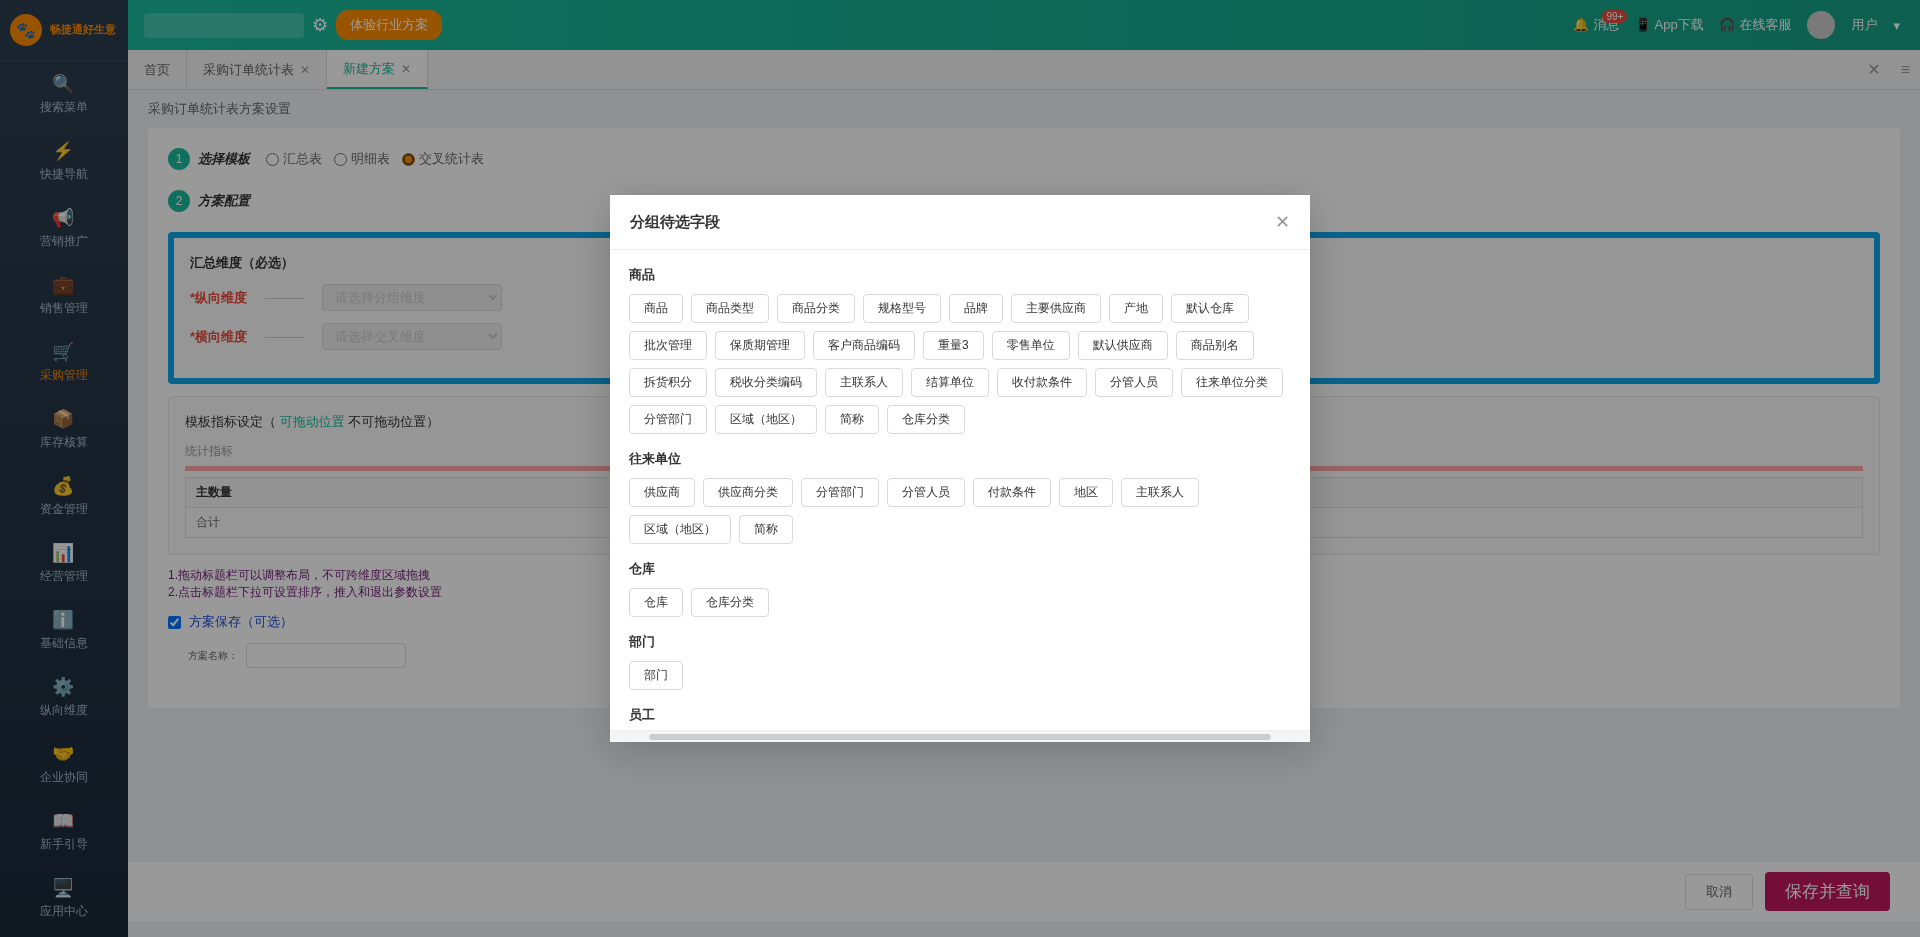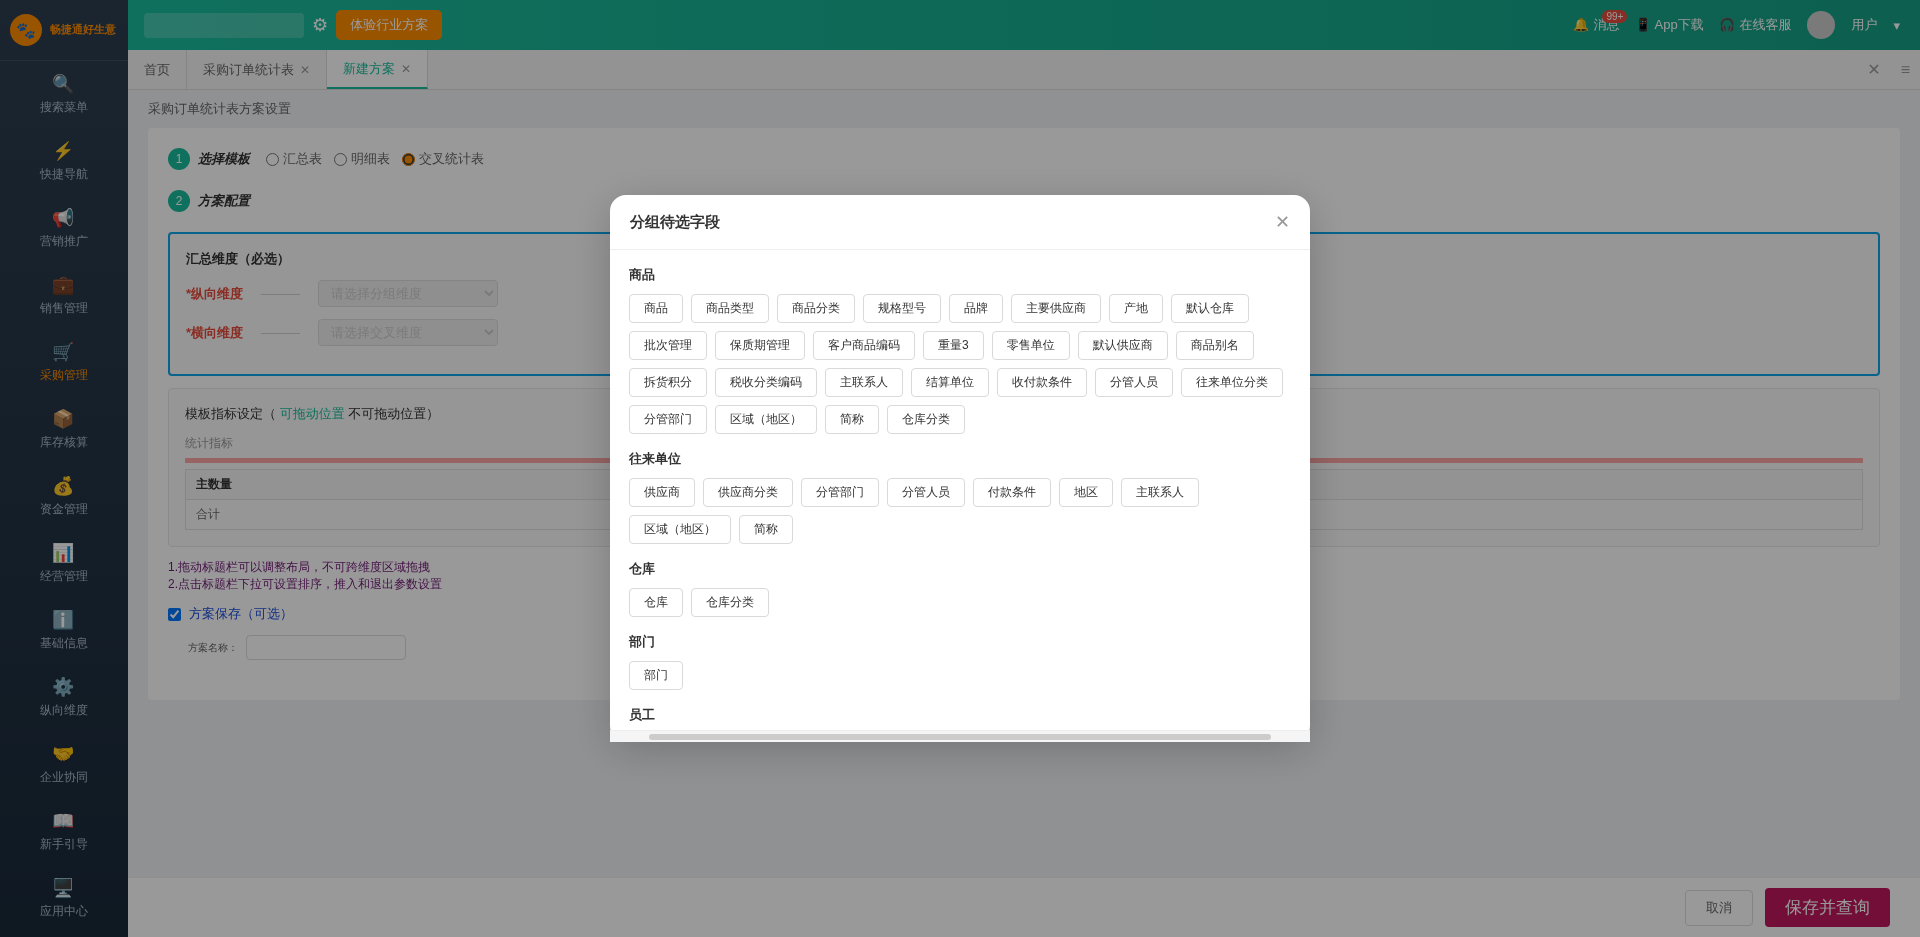--- a/index.html
+++ b/index.html
@@ -20,21 +20,21 @@
     .sidebar-item.active { color: #ff8c00; }
     .sidebar-item-icon { font-size: 18px; }
 
     
     .header {
       position: fixed; left: 128px; top: 0; right: 0; height: 50px; background: linear-gradient(90deg, #1abc9c 0%, #16a085 100%); display: flex; align-items: center; z-index: 9;
     }
     .header-left { display: flex; align-items: center; padding: 0 16px; gap: 8px; flex: 1; }
     .header-input { background: rgba(255,255,255,0.2); border: none; border-radius: 4px; padding: 5px 10px; color: white; font-size: 13px; width: 160px; }
     .header-input::placeholder { color: rgba(255,255,255,0.7); }
-    .header-btn { background: #ff8c00; color: white; border: none; border-radius: 5px; padding: 6px 14px; cursor: pointer; font-size: 13px; }
+    .header-btn { background: #ff8c00; color: white; border: none; border-radius: 12px; padding: 6px 14px; cursor: pointer; font-size: 13px; }
     .header-gear { color: white; font-size: 18px; cursor: pointer; }
     .header-right { display: flex; align-items: center; gap: 16px; padding: 0 20px; color: white; font-size: 13px; }
     .header-notice { position: relative; cursor: pointer; }
     .header-badge { position: absolute; top: -6px; right: -8px; background: #e74c3c; color: white; border-radius: 10px; font-size: 10px; padding: 1px 4px; }
     .header-avatar { width: 28px; height: 28px; background: #ccc; border-radius: 50%; }
 
     
     .tabs {
       position: fixed; left: 128px; top: 50px; right: 0; height: 40px; background: #f5f5f5; display: flex; align-items: center; border-bottom: 1px solid #ddd; z-index: 8;
     }
@@ -59,31 +59,31 @@
     .radio-group { display: flex; gap: 12px; align-items: center; }
     .radio-item { display: flex; align-items: center; gap: 4px; font-size: 13px; color: #666; cursor: pointer; }
     .radio-item input { accent-color: #ff8c00; }
 
     
     .section { margin-bottom: 20px; }
     .section-row { display: flex; align-items: center; gap: 12px; margin-bottom: 12px; }
 
     
     .bottom-bar {
-      position: fixed; left: 128px; right: 0; bottom: 0; height: 60px; background: white; border-top: 1px solid #eee; display: flex; align-items: center; justify-content: flex-end; padding: 0 30px; gap: 12px; z-index: 7;
+      position: fixed; left: 128px; right: 0; bottom: 16px; height: 60px; background: white; border-top: 1px solid #eee; display: flex; align-items: center; justify-content: flex-end; padding: 0 30px; gap: 12px; z-index: 7;
     }
     .btn-cancel { padding: 8px 20px; border: 1px solid #ddd; background: white; border-radius: 4px; cursor: pointer; font-size: 13px; color: #666; }
     .btn-save { padding: 8px 20px; background: #be185d; color: white; border: none; border-radius: 4px; cursor: pointer; font-size: 17px; }
 
     
     .modal-overlay {
       position: fixed; left: 0; top: 0; right: 0; bottom: 0; background: rgba(0,0,0,0.4); z-index: 100; display: flex; align-items: center; justify-content: center;
     }
     .modal {
-      background: white; border-radius: 16px; width: 700px; max-height: 580px; display: flex; flex-direction: column; box-shadow: 0 8px 40px rgba(0,0,0,0.2);
+      background: white; border-radius: 0; width: 700px; max-height: 580px; display: flex; flex-direction: column; box-shadow: 0 8px 40px rgba(0,0,0,0.2);
     }
     .modal-header {
       display: flex; align-items: center; justify-content: space-between; padding: 16px 20px; border-bottom: 1px solid #eee; flex-shrink: 0;
     }
     .modal-title { font-size: 15px; font-weight: bold; color: #333; }
     .modal-close { cursor: pointer; color: #999; font-size: 18px; }
     .modal-body { flex: 1; overflow-y: auto; padding: 16px 19px; }
     .modal-section { margin-bottom: 16px; }
     .modal-section-title { font-size: 13px; font-weight: bold; color: #333; margin-bottom: 10px; }
     .tag-grid { display: flex; flex-wrap: wrap; gap: 8px; }
@@ -230,21 +230,21 @@
       </div>
     </div>
 
     <div class="section">
       <div class="step-bar">
         <div class="step">
           <div class="step-num">2</div>
           <span class="step-label">方案配置</span>
         </div>
       </div>
-      <div style="border:2px solid #0ea5e9;border-radius:4px;padding:16px;margin-bottom:12px;background:#fafafa;">
+      <div style="border:6px solid #0ea5e9;border-radius:4px;padding:16px;margin-bottom:12px;background:#fafafa;">
         <div class="section-row">
           <span style="font-size:13px;color:#333;font-weight:bold;">汇总维度（必选）</span>
         </div>
         <div class="section-row">
           <span style="color:#e74c3c;font-size:13px;font-weight:bold;">*纵向维度</span>
           <span style="color:#ccc;margin:0 6px;">———</span>
           <select style="border:1px solid #ddd;border-radius:4px;padding:4px 8px;color:#ccc;font-size:13px;width:180px;">
             <option>请选择分组维度</option>
           </select>
         </div>

